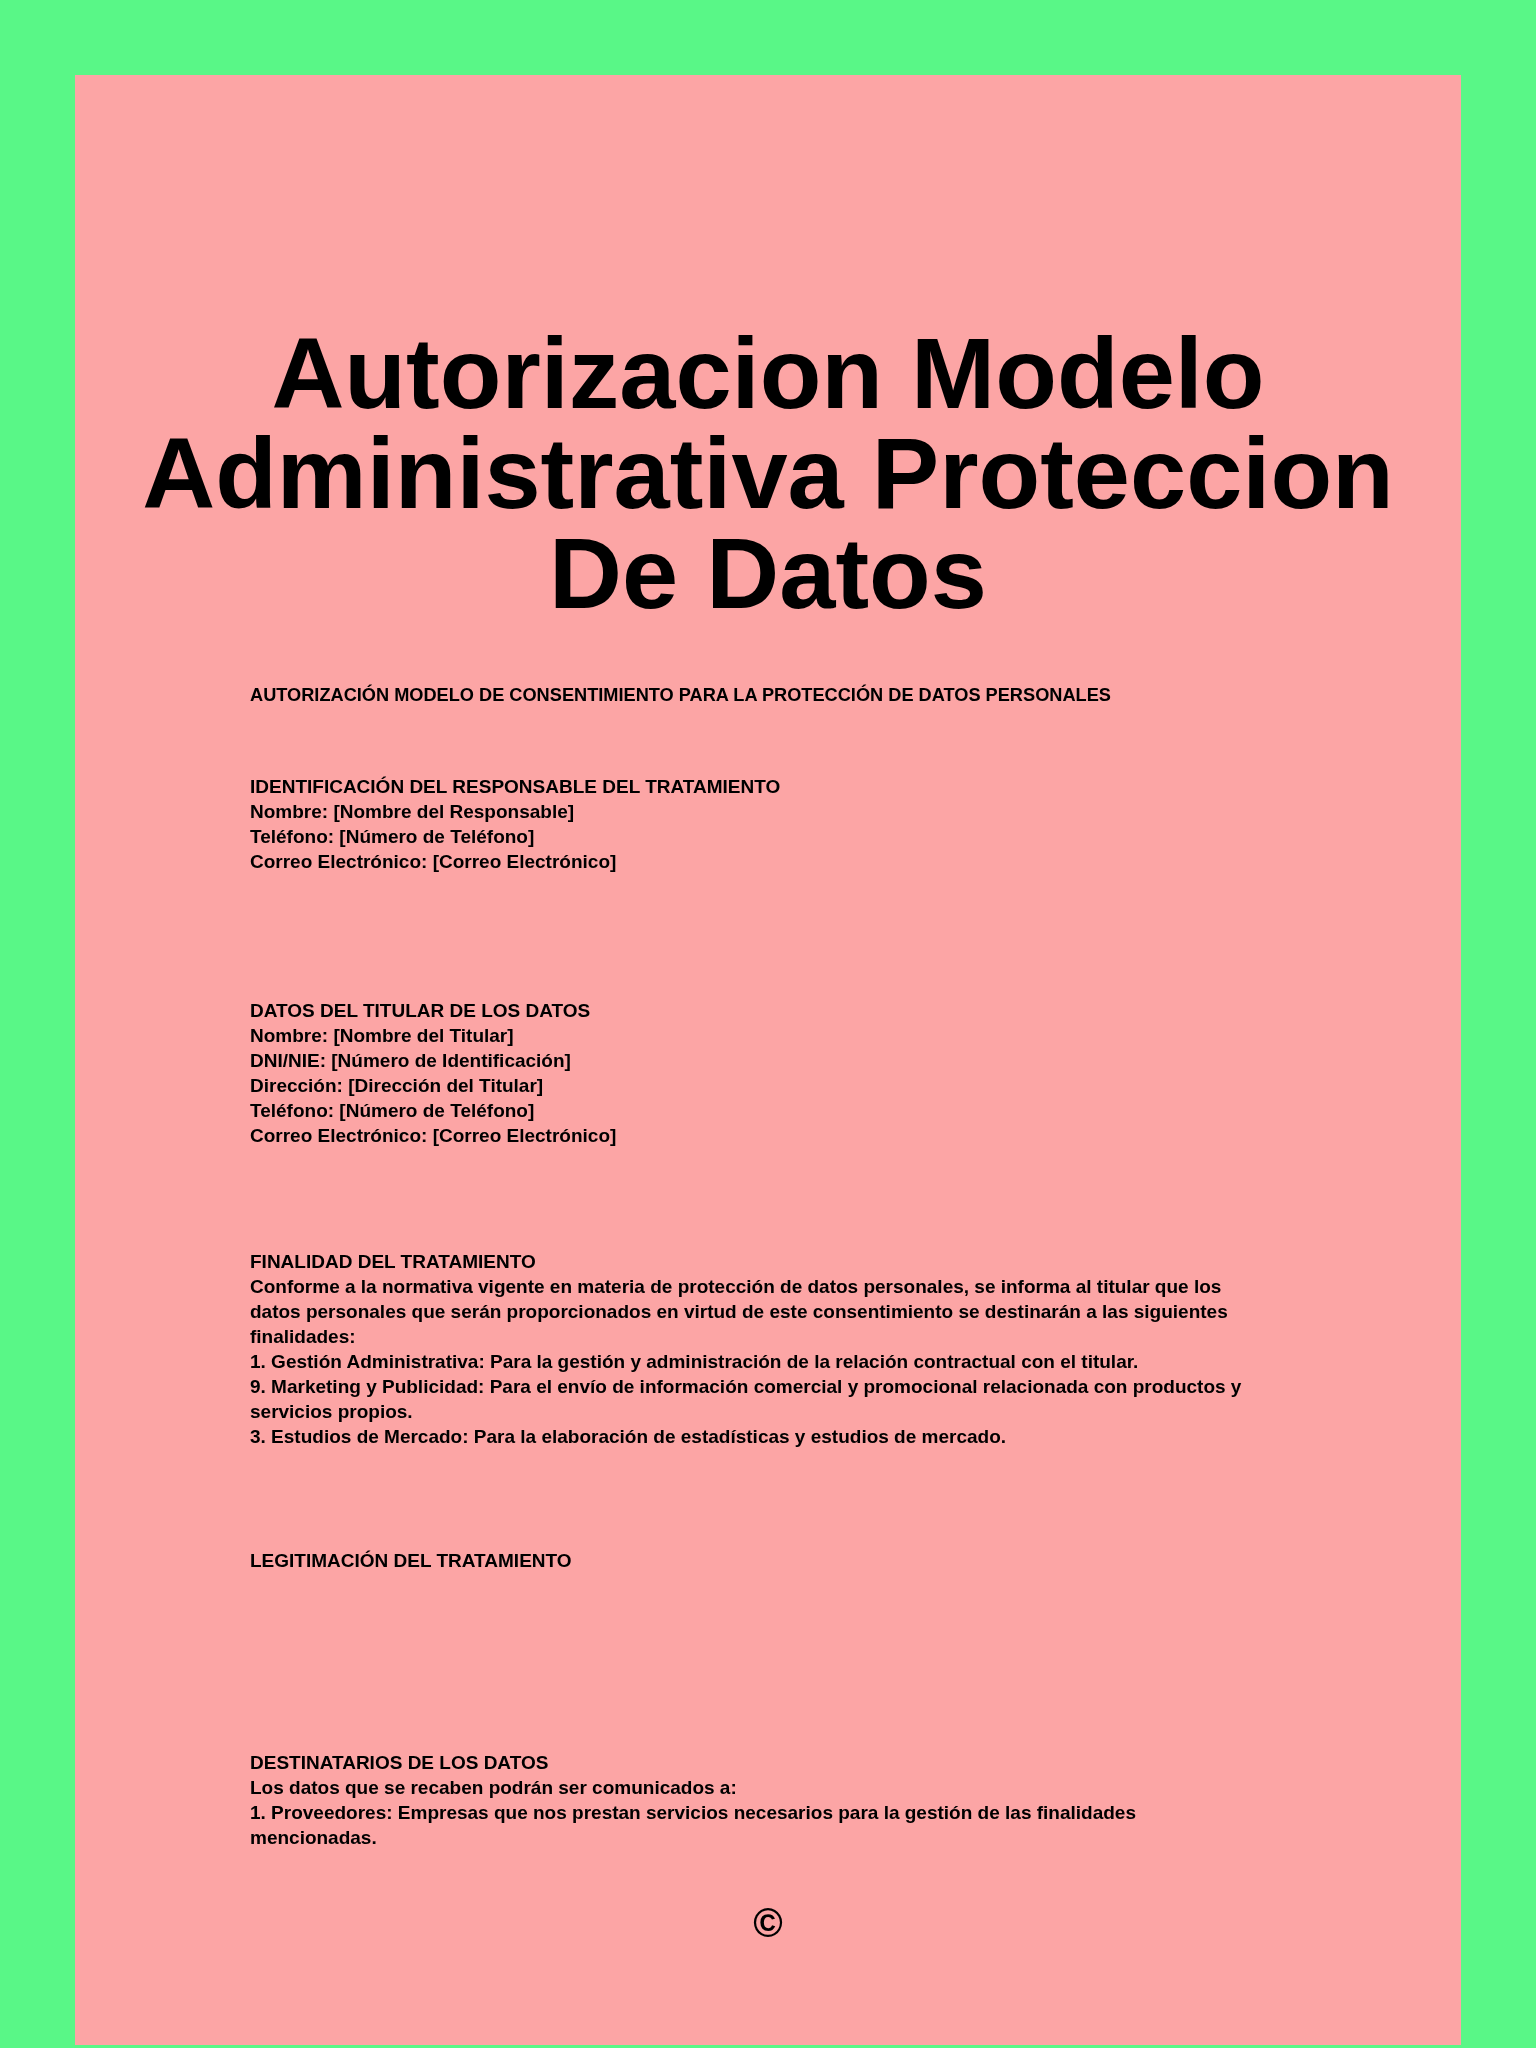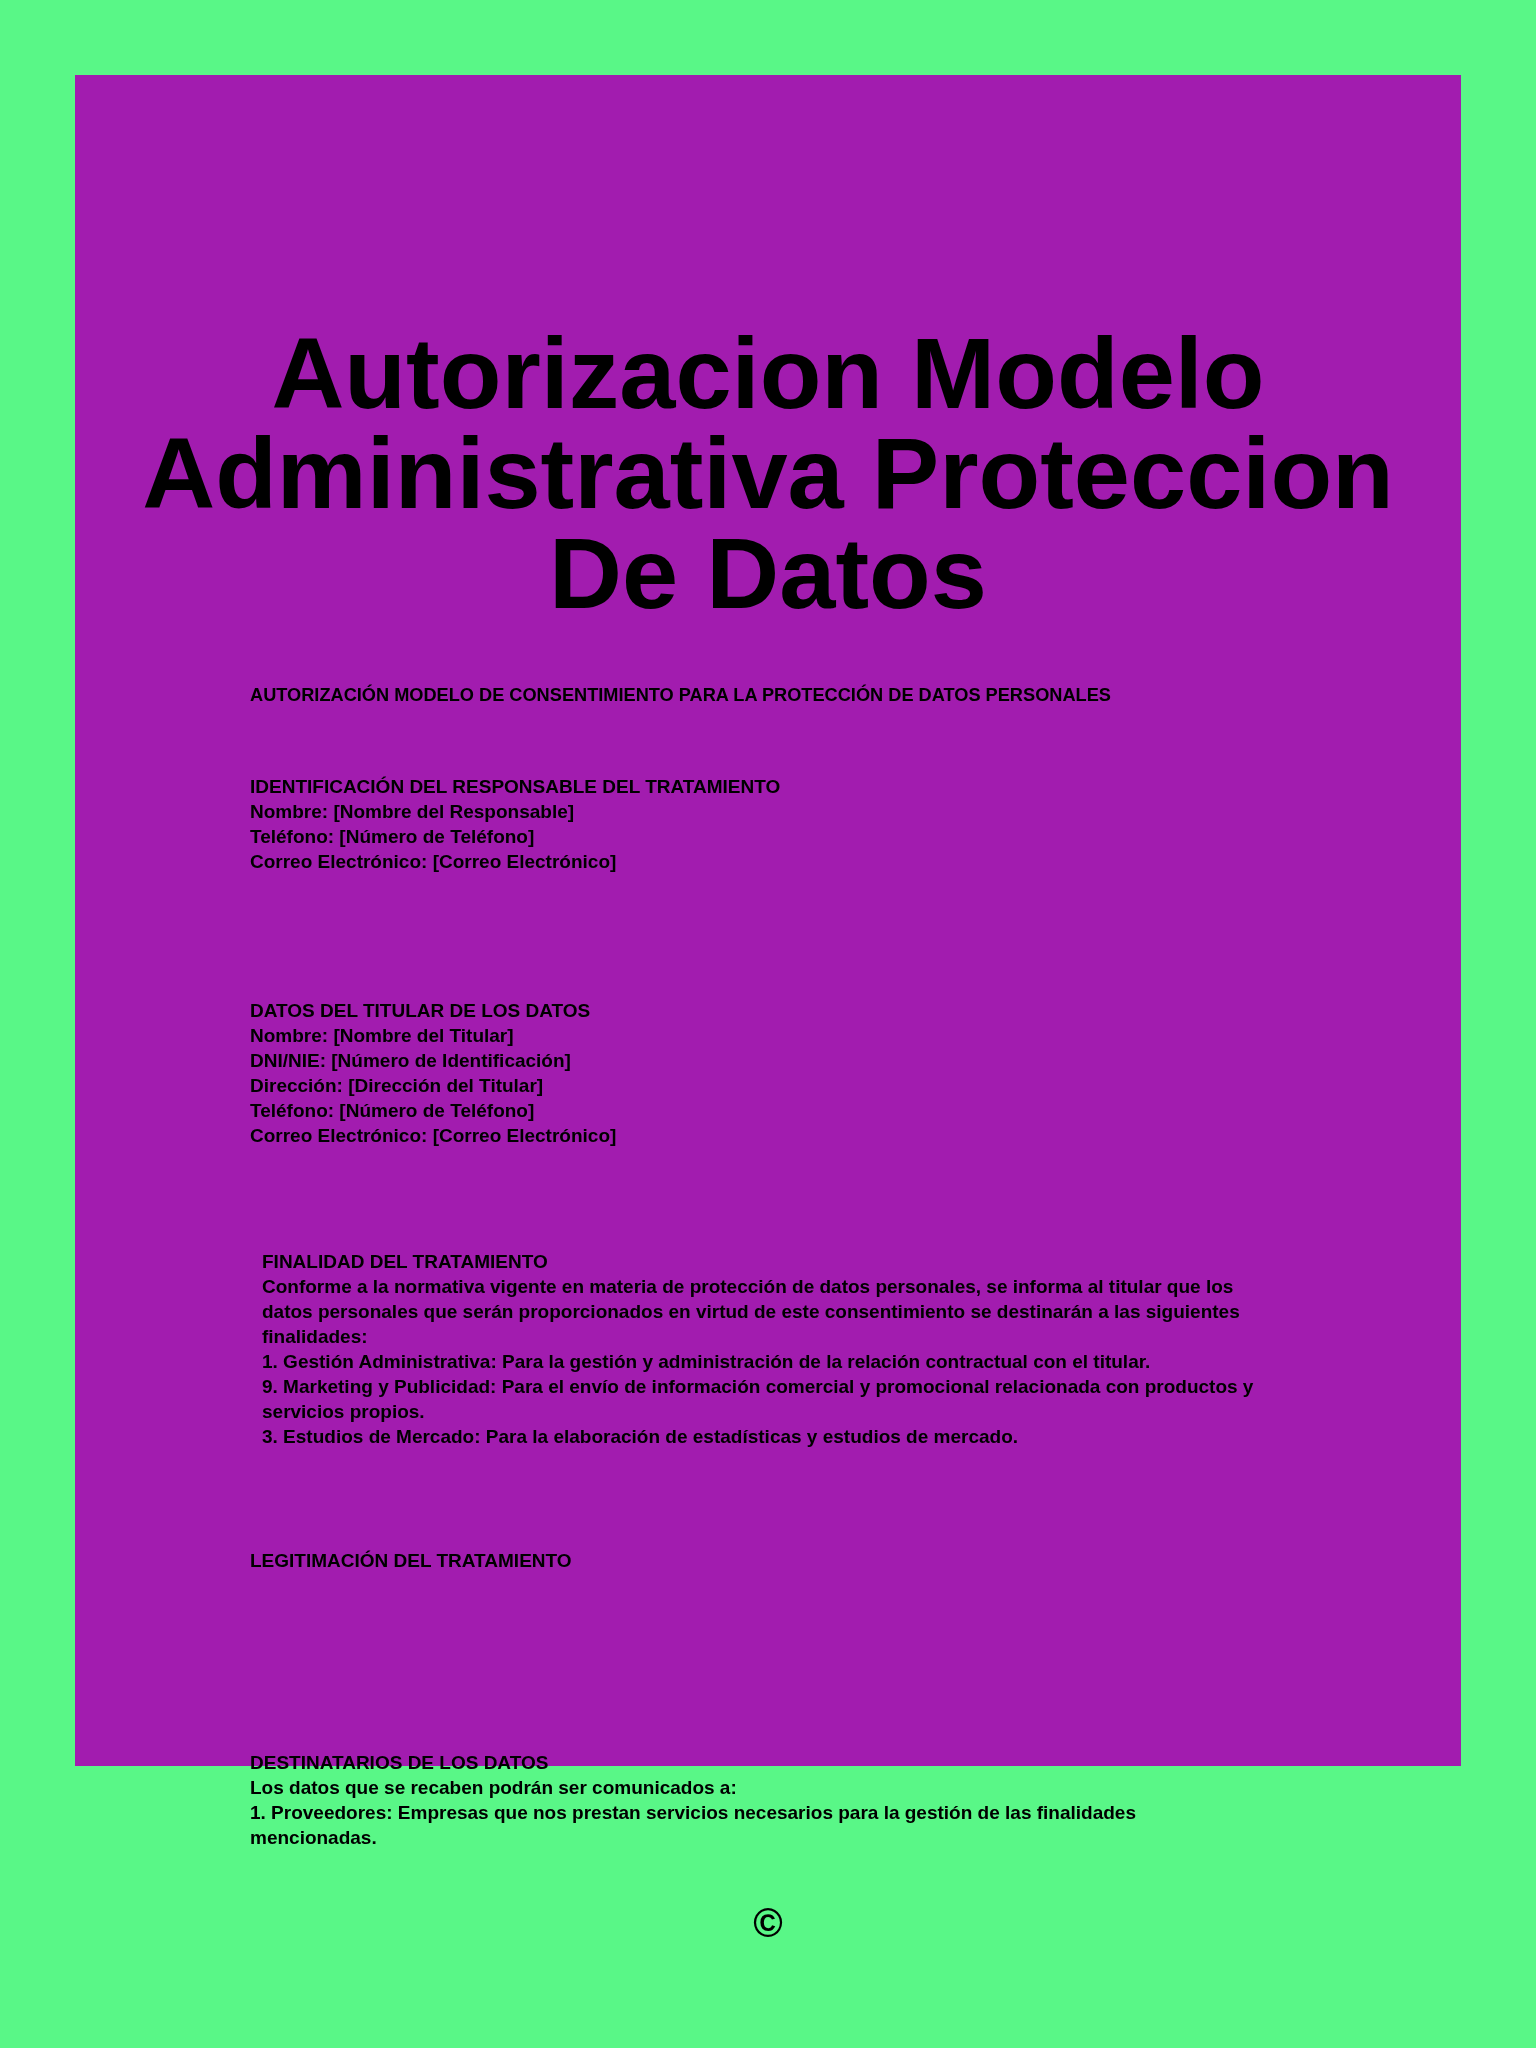--- a/index.html
+++ b/index.html
@@ -13,22 +13,22 @@
       position: relative;
       overflow: hidden;
       font-family: "Liberation Sans", "DejaVu Sans", sans-serif;
       color: #000;
     }
     .page {
       position: absolute;
       left: 75px;
       top: 75px;
       width: 1386px;
-      height: 1691px;
-      background: #a21caf;
+      height: 1970px;
+      background: #fca5a5;
     }
     .doc-title {
       position: absolute;
       left: 0;
       top: 248px;
       width: 1386px;
       margin: 0;
       text-align: center;
       font-weight: bold;
       font-size: 101px;
@@ -53,21 +53,21 @@
       font-size: 19px;
       font-weight: bold;
       line-height: 25px;
     }
     .section .line {
       display: block;
       white-space: normal;
     }
     .sec-1 { top: 699px; }
     .sec-2 { top: 923px; }
-    .sec-3 { top: 1174px; margin-left: 12px; }
+    .sec-3 { top: 1174px; }
     .sec-4 { top: 1473px; }
     .sec-5 { top: 1649px; margin-top: 26px; }
     .copyright {
       position: absolute;
       left: 0;
       width: 1386px;
       top: 1826px;
       text-align: center;
       font-size: 40px;
       line-height: 44px;

